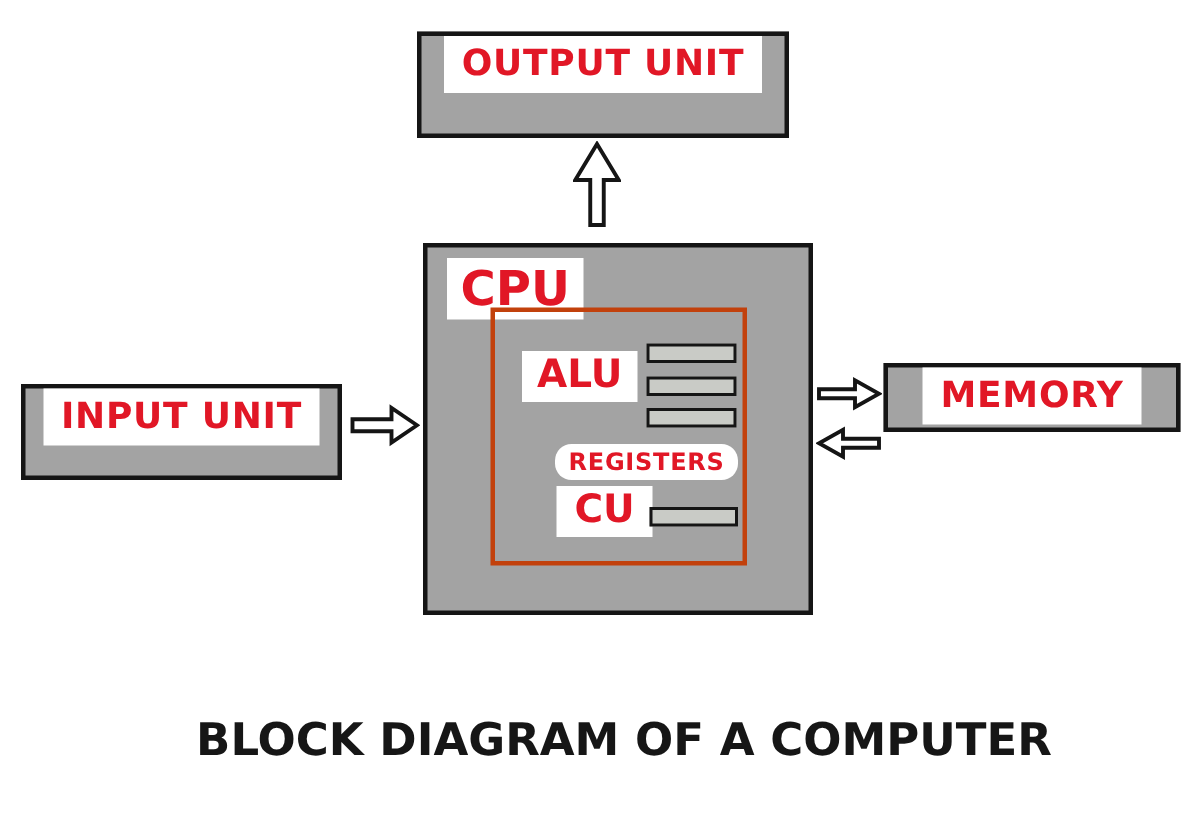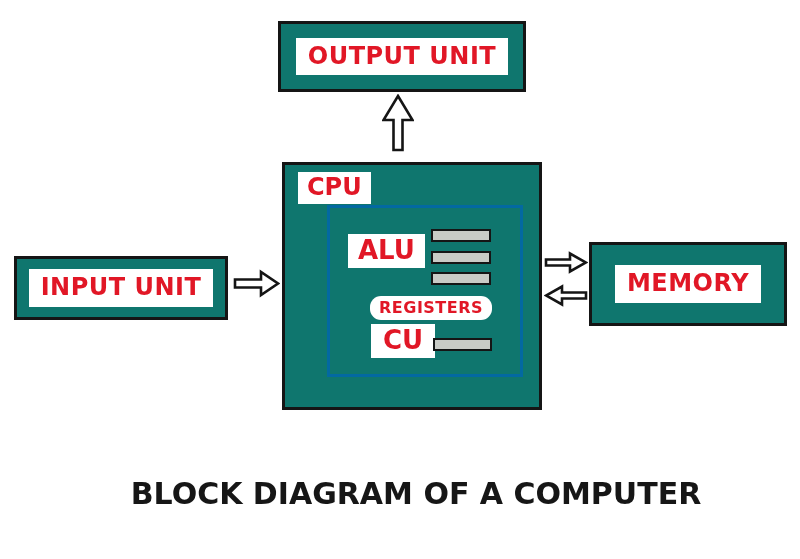--- a/index.html
+++ b/index.html
@@ -10,57 +10,57 @@
   #stage {
     position: relative;
     width: 800px;
     height: 559px;
     background: #ffffff;
     font-family: "DejaVu Sans", "Liberation Sans", sans-serif;
     overflow: hidden;
   }
   .block {
     position: absolute;
-    background: #0f766e;
+    background: #a3a3a3;
     border: 3px solid #151515;
     box-sizing: border-box;
     display: flex;
-    align-items: center;
+    align-items: flex-start;
     justify-content: center;
   }
   .chip {
     background: #ffffff;
     color: #E11726;
     font-weight: bold;
     white-space: nowrap;
     line-height: 1.15;
   }
   .unit-chip {
     font-size: 24px;
     padding: 5px 12px;
     letter-spacing: 0.5px;
   }
   
   #output-unit { left: 278px; top: 21px;  width: 248px; height: 71px; }
   #input-unit  { left: 14px;  top: 256px; width: 214px; height: 64px; }
-  #memory      { left: 589px; top: 242px; width: 198px; height: 84px; }
+  #memory      { left: 589px; top: 242px; width: 198px; height: 46px; }
   #cpu         { left: 282px; top: 162px; width: 260px; height: 248px; display: block; }
 
   
   #cpu-chip {
     position: absolute;
     left: 13px; top: 7px;
-    font-size: 24px;
+    font-size: 32px;
     padding: 2px 9px;
   }
   #cpu-inner {
     position: absolute;
     left: 42px; top: 40px;
-    width: 196px; height: 172px;
-    border: 3px solid #0369a1;
+    width: 171px; height: 172px;
+    border: 3px solid #c2410c;
     box-sizing: border-box;
     padding-left: 20px;
   }
   #alu-chip {
     position: absolute;
     left: 18px; top: 26px;
     font-size: 26px;
     padding: 2px 10px;
   }
   #registers-chip {

